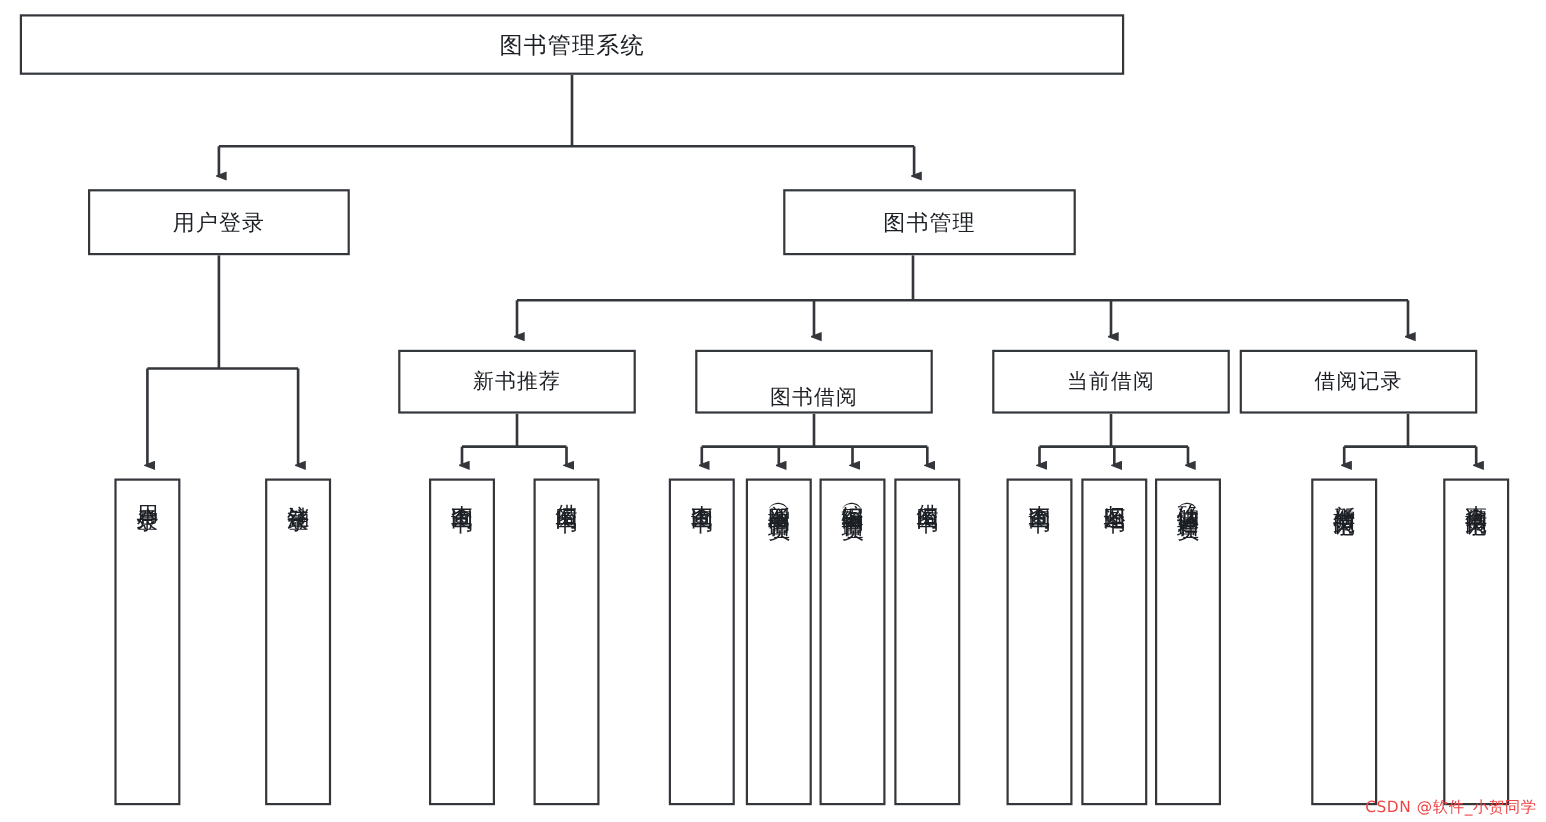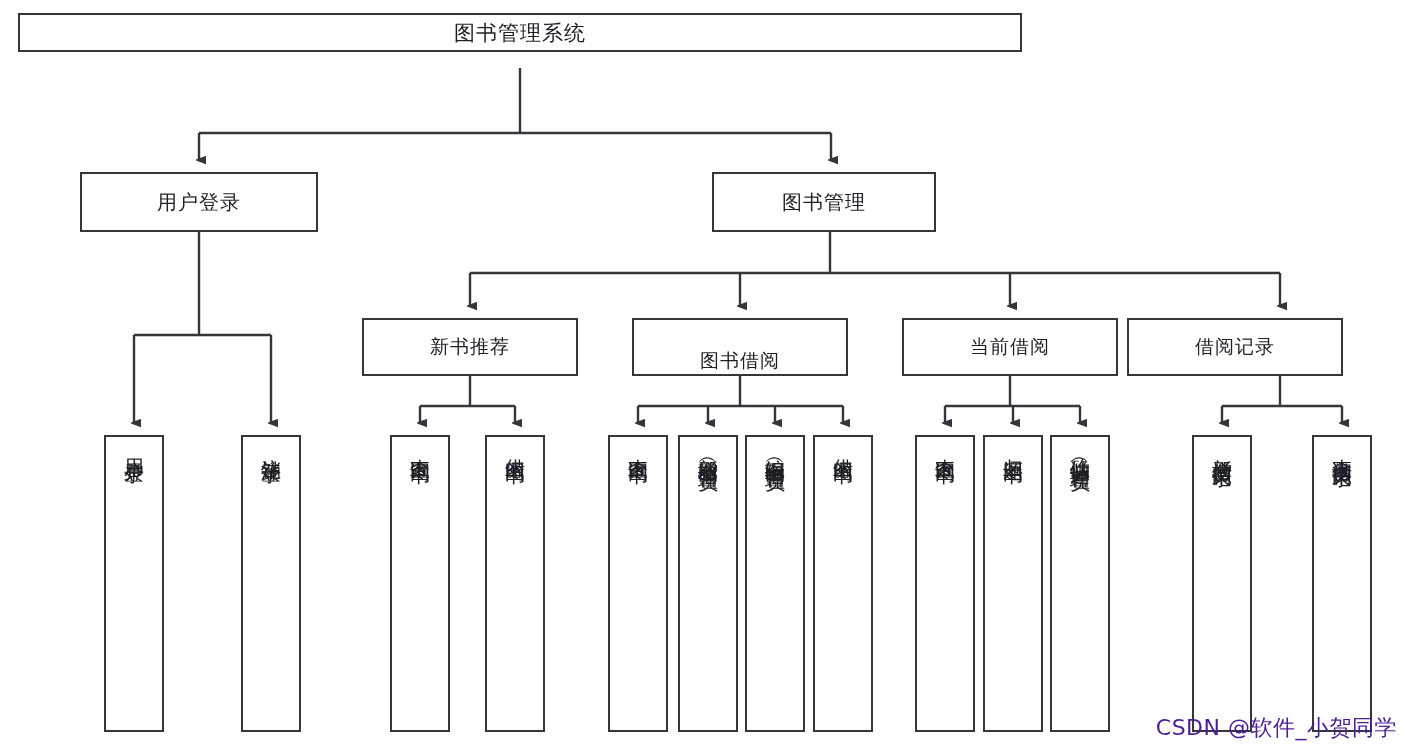--- a/index.html
+++ b/index.html
@@ -55,22 +55,22 @@
     display: block;
   }
   .htext {
     display: block;
     letter-spacing: 1px;
   }
   .watermark {
     position: absolute;
     right: 8px;
     bottom: 4px;
-    font-size: 22px;
-    color: #4c1d95;
+    font-size: 14px;
+    color: #ef4444;
     letter-spacing: 0.5px;
     white-space: nowrap;
     pointer-events: none;
     margin-left: 12px;
   }
 </style>
 </head>
 <body>
 
 <div id="canvas">
@@ -118,28 +118,28 @@
       <path d="M1013,406 L1013,423" marker-end="url(#arrow)"></path>
       <path d="M1080,406 L1080,423" marker-end="url(#arrow)"></path>
 
       <path d="M1280,376 L1280,406"></path>
       <path d="M1222,406 L1342,406"></path>
       <path d="M1222,406 L1222,423" marker-end="url(#arrow)"></path>
       <path d="M1342,406 L1342,423" marker-end="url(#arrow)"></path>
     </g>
   </svg>
 
-  <div class="node root" style="left:18px; top:13px; width:1004px; height:39px;">
+  <div class="node root" style="left:18px; top:13px; width:1004px; height:55px;">
     <span class="htext">图书管理系统</span>
   </div>
 
   <div class="node level2" style="left:80px; top:172px; width:238px; height:60px;">
     <span class="htext">用户登录</span>
   </div>
-  <div class="node level2" style="left:712px; top:172px; width:224px; height:60px;">
+  <div class="node level2" style="left:712px; top:172px; width:266px; height:60px;">
     <span class="htext">图书管理</span>
   </div>
 
   <div class="node level3" style="left:362px; top:318px; width:216px; height:58px;">
     <span class="htext">新书推荐</span>
   </div>
   <div class="node level3" style="left:632px; top:318px; width:216px; height:58px;align-items:flex-end;">
     <span class="htext">图书借阅</span>
   </div>
   <div class="node level3" style="left:902px; top:318px; width:216px; height:58px;font-family:Liberation Mono, monospace;">

